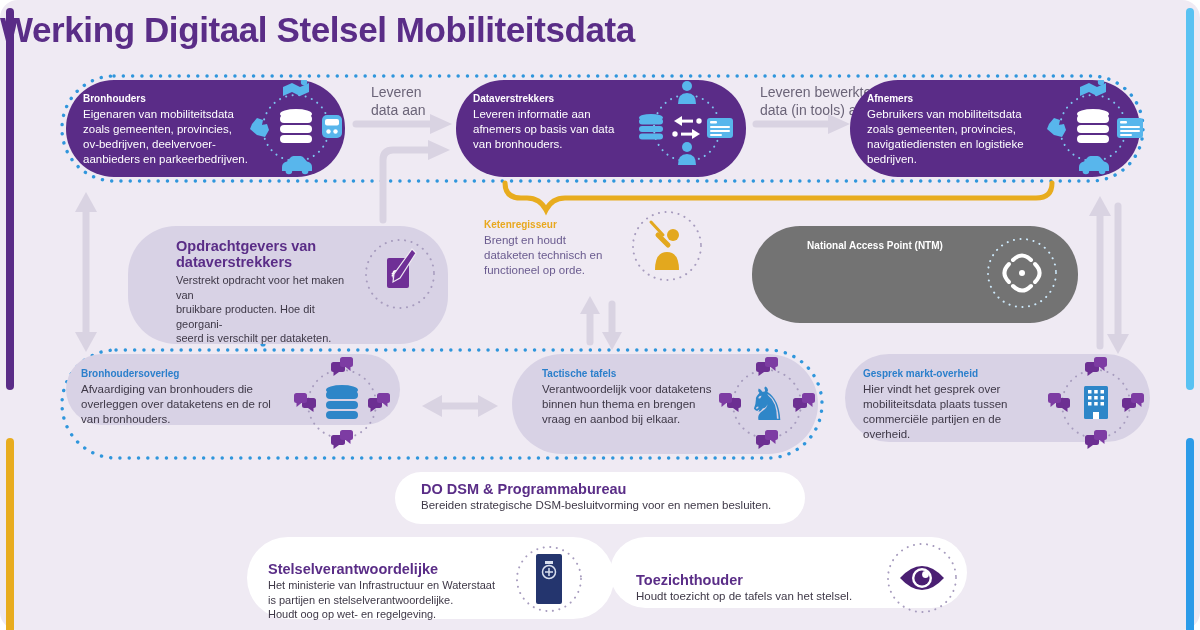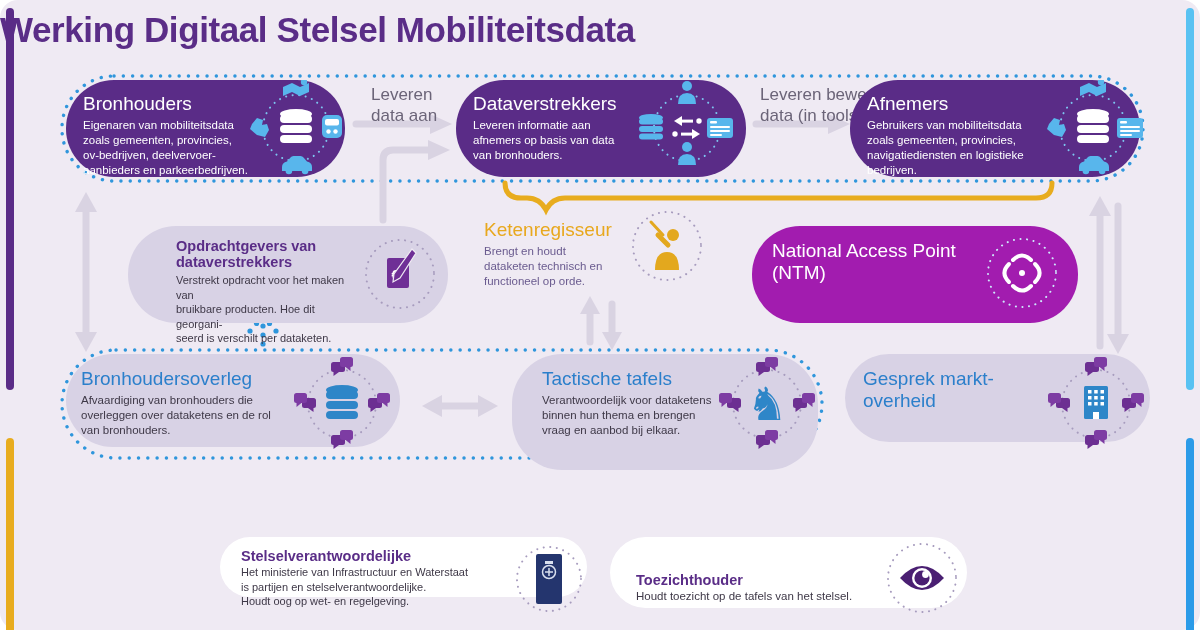--- a/index.html
+++ b/index.html
@@ -5,33 +5,33 @@
   html,body{margin:0;padding:0;background:#ffffff;}
   #canvas{position:relative;width:1200px;height:630px;overflow:hidden;
           font-family:"Liberation Sans",sans-serif;background:#ffffff;}
   .panel{position:absolute;inset:0;background:#EFEAF3;border-radius:18px;}
   .abs{position:absolute;}
   .title{position:absolute;left:0;right:0;top:10px;text-align:left;
          font-size:35px;font-weight:800;letter-spacing:-0.4px;color:#5A2D87;}
   .box{position:absolute;box-sizing:border-box;}
   .box-purple{background:#5A2C87;border-radius:48px;color:#fff;}
   .box-lav{background:#D8D2E5;border-radius:48px;}
-  .box-blue{background:#a21caf;border-radius:48px;color:#fff;}
+  .box-blue{background:#737373;border-radius:48px;color:#fff;text-align:center;}
   .box-white{background:#ffffff;border-radius:41px;}
-  .h15{font-size:19px;font-weight:normal;margin:0 0 3px 0;white-space:pre-line;}
+  .h15{font-size:10px;font-weight:bold;margin:0 0 3px 0;white-space:pre-line;}
   .h14{font-size:14.5px;font-weight:bold;margin:0 0 3px 0;white-space:pre-line;}
   .hp{color:#5A2D87;}
   .hb{color:#2B7FCB;}
   .hy{color:#E8A81E;}
   .body-sm{font-size:11.5px;line-height:1.3;white-space:pre-line;}
   .body-xs{font-size:11px;line-height:1.32;white-space:pre-line;}
   .tw{color:#fff;}
   .td{color:#3E3847;}
   .tk{color:#6A5B8F;}
-  .lbl{position:absolute;font-size:17px;line-height:1.25;color:#6B6478;white-space:pre-line;}
+  .lbl{position:absolute;font-size:14px;line-height:1.25;color:#6B6478;white-space:pre-line;}
   .edge{position:absolute;width:8px;border-radius:4px;}
   svg{display:block;}
   .dotc-blue{fill:none;stroke:#7CC4EF;stroke-width:2;stroke-dasharray:0.1 6.5;stroke-linecap:round;}
   .dotc-white{fill:none;stroke:#CDE9FB;stroke-width:2;stroke-dasharray:0.1 6.5;stroke-linecap:round;}
   .dotc-gray{fill:none;stroke:#A79CBE;stroke-width:2;stroke-dasharray:0.1 6.5;stroke-linecap:round;}
   .arr{stroke:#D9D3E2;stroke-width:7;fill:none;stroke-linecap:round;}
   .ah{fill:#D9D3E2;}
   .dotted-pill{fill:none;stroke:#2F96DC;stroke-width:3.4;stroke-dasharray:0.1 9.2;stroke-linecap:round;}
   .ntm-arc{fill:none;stroke:#fff;stroke-width:4;stroke-linecap:round;}
 </style>
@@ -249,21 +249,21 @@
         <use href="#db"></use>
       </g>
     <g transform="translate(76,38)" style="color:#58B6EC">
         <use href="#browser"></use>
       </g>
     <g transform="translate(36,76)" style="color:#58B6EC">
         <use href="#car"></use>
       </g>
   </svg>
 
-  <div class="box box-lav" style="left:128px;top:226px;width:320px;height:97px;padding:12px 90px 10px 48px;z-index:2">
+  <div class="box box-lav" style="left:128px;top:226px;width:320px;height:118px;padding:12px 90px 10px 48px;z-index:2">
     <div class="h14 hp">Opdrachtgevers van
 dataverstrekkers</div>
     <div class="body-xs td">Verstrekt opdracht voor het maken van
 bruikbare producten. Hoe dit georgani-
 seerd is verschilt per dataketen.</div>
   </div>
   <svg class="abs" style="left:362px;top:236px;z-index:3" width="76" height="76" viewBox="0 0 76 76">
     <circle class="dotc-gray" cx="38" cy="38" r="34"></circle>
     <g transform="translate(25,22)">
       <rect width="22" height="30" rx="2" fill="#6F2F96"></rect>
@@ -295,21 +295,21 @@
     <circle class="dotc-white" cx="38" cy="38" r="34"></circle>
     <g transform="translate(38,38)">
       <circle r="3" fill="#fff"></circle>
       <path class="ntm-arc" d="M13,-9 q9,9 0,18"></path>
       <path class="ntm-arc" d="M-13,-9 q-9,9 0,18"></path>
       <path class="ntm-arc" d="M-9,-13 q9,-9 18,0"></path>
       <path class="ntm-arc" d="M-9,13 q9,9 18,0"></path>
     </g>
   </svg>
 
-  <div class="box box-lav" style="left:66px;top:354px;width:334px;height:93px;border-radius:50px;padding:14px 110px 10px 15px;z-index:2">
+  <div class="box box-lav" style="left:66px;top:354px;width:334px;height:71px;border-radius:50px;padding:14px 110px 10px 15px;z-index:2">
     <div class="h15 hb">Bronhoudersoverleg</div>
     <div class="body-sm td">Afvaardiging van bronhouders die
 overleggen over dataketens en de rol
 van bronhouders.</div>
   </div>
   <svg class="abs" style="left:287px;top:354px;z-index:3" width="110" height="100" viewBox="0 0 110 100">
     <circle class="dotc-gray" cx="55" cy="50" r="34"></circle>
     <g transform="translate(39,31)" style="color:#2E86C8">
         <use href="#db"></use>
       </g>
@@ -320,21 +320,21 @@
         <use href="#bubbles"></use>
       </g>
     <g>
         <use href="#bubbles" x="81" y="39"></use>
       </g>
     <g>
         <use href="#bubbles" x="44" y="76"></use>
       </g>
   </svg>
 
-  <div class="box box-lav" style="left:512px;top:354px;width:306px;height:116px;border-radius:50px;padding:14px 105px 10px 30px;z-index:2">
+  <div class="box box-lav" style="left:512px;top:354px;width:306px;height:100px;border-radius:50px;padding:14px 105px 10px 30px;z-index:2">
     <div class="h15 hb">Tactische tafels</div>
     <div class="body-sm td">Verantwoordelijk voor dataketens
 binnen hun thema en brengen
 vraag en aanbod bij elkaar.</div>
   </div>
   <svg class="abs" style="left:712px;top:354px;z-index:3" width="110" height="100" viewBox="0 0 110 100">
     <circle class="dotc-gray" cx="55" cy="50" r="34"></circle>
     <text x="55" y="66" font-size="46" text-anchor="middle" fill="#2E86C8">♞</text>
     <g>
         <use href="#bubbles" x="44" y="3"></use>
@@ -345,42 +345,49 @@
     <g>
         <use href="#bubbles" x="81" y="39"></use>
       </g>
     <g>
         <use href="#bubbles" x="44" y="76"></use>
       </g>
   </svg>
 
   <div class="box box-lav" style="left:845px;top:354px;width:305px;height:88px;border-radius:50px;padding:14px 105px 10px 18px;z-index:2">
     <div class="h15 hb">Gesprek markt-overheid</div>
+    <div class="body-sm td">Hier vindt het gesprek over
+mobiliteitsdata plaats tussen
+commerciële partijen en de overheid.</div>
   </div>
   <svg class="abs" style="left:1041px;top:354px;z-index:3" width="110" height="100" viewBox="0 0 110 100">
     <circle class="dotc-gray" cx="55" cy="50" r="34"></circle>
     <g transform="translate(43,32)" style="color:#2E86C8">
         <use href="#bldg"></use>
       </g>
     <g>
         <use href="#bubbles" x="44" y="3"></use>
       </g>
     <g transform="translate(29,39) scale(-1,1)">
         <use href="#bubbles"></use>
       </g>
     <g>
         <use href="#bubbles" x="81" y="39"></use>
       </g>
     <g>
         <use href="#bubbles" x="44" y="76"></use>
       </g>
   </svg>
 
-
-  <div class="box box-white" style="left:220px;top:537px;width:367px;height:60px;padding:11px 90px 8px 21px;z-index:2">
+  <div class="box box-white" style="left:395px;top:472px;width:410px;height:52px;border-radius:26px;padding:9px 20px 8px 26px;z-index:2">
+    <div class="h14 hp" style="margin-bottom:1px">DO DSM &amp; Programmabureau</div>
+    <div class="body-sm td">Bereiden strategische DSM-besluitvorming voor en nemen besluiten.</div>
+  </div>
+
+  <div class="box box-white" style="left:247px;top:537px;width:367px;height:82px;padding:24px 90px 8px 21px;z-index:2">
     <div class="h14 hp" style="margin-bottom:1px">Stelselverantwoordelijke</div>
     <div class="body-xs td">Het ministerie van Infrastructuur en Waterstaat
 is partijen en stelselverantwoordelijke.
 Houdt oog op wet- en regelgeving.</div>
   </div>
   <svg class="abs" style="left:514px;top:544px;z-index:3" width="70" height="70" viewBox="0 0 70 70">
     <circle class="dotc-gray" cx="35" cy="35" r="32"></circle>
     <g>
       <rect x="22" y="10" width="26" height="50" rx="2" fill="#24356E"></rect>
       <rect x="31" y="17" width="8" height="3" fill="#D8DFEF"></rect>

